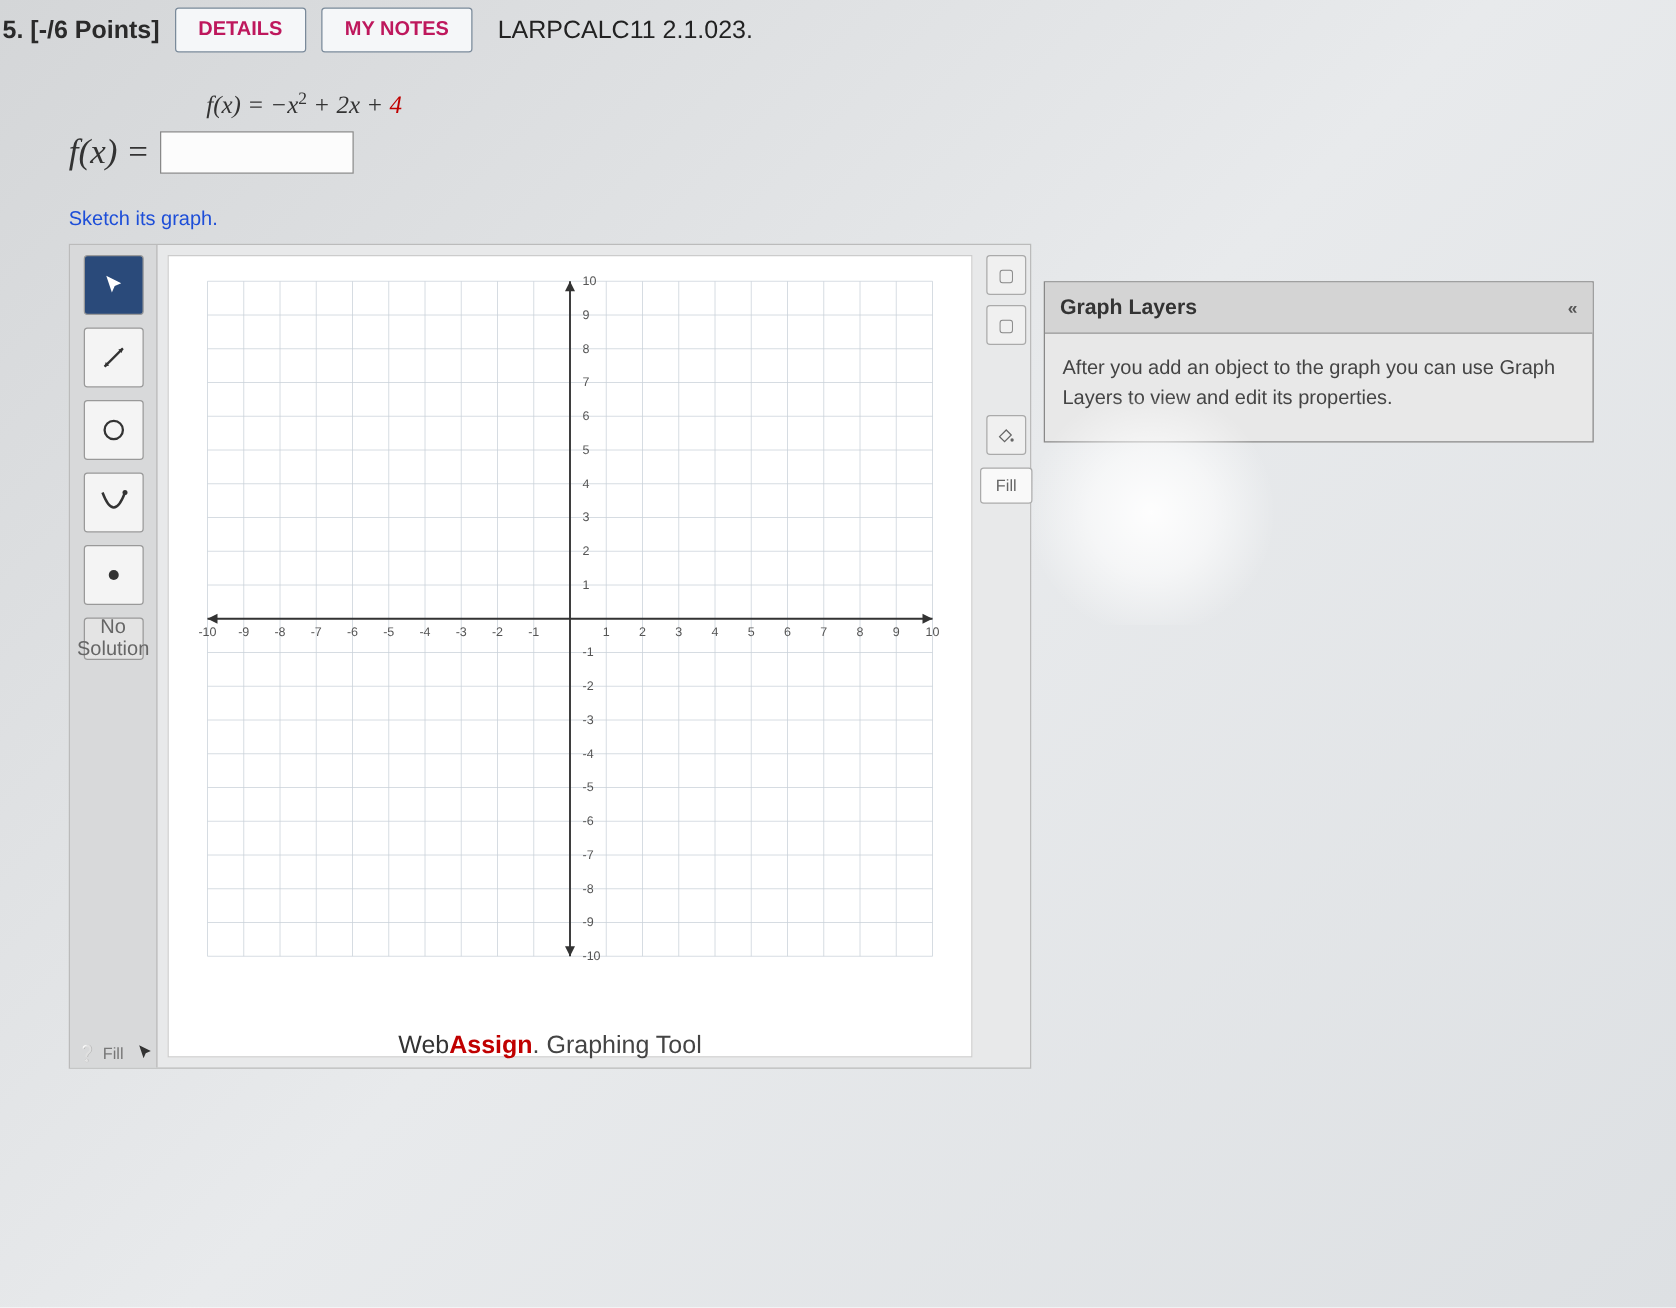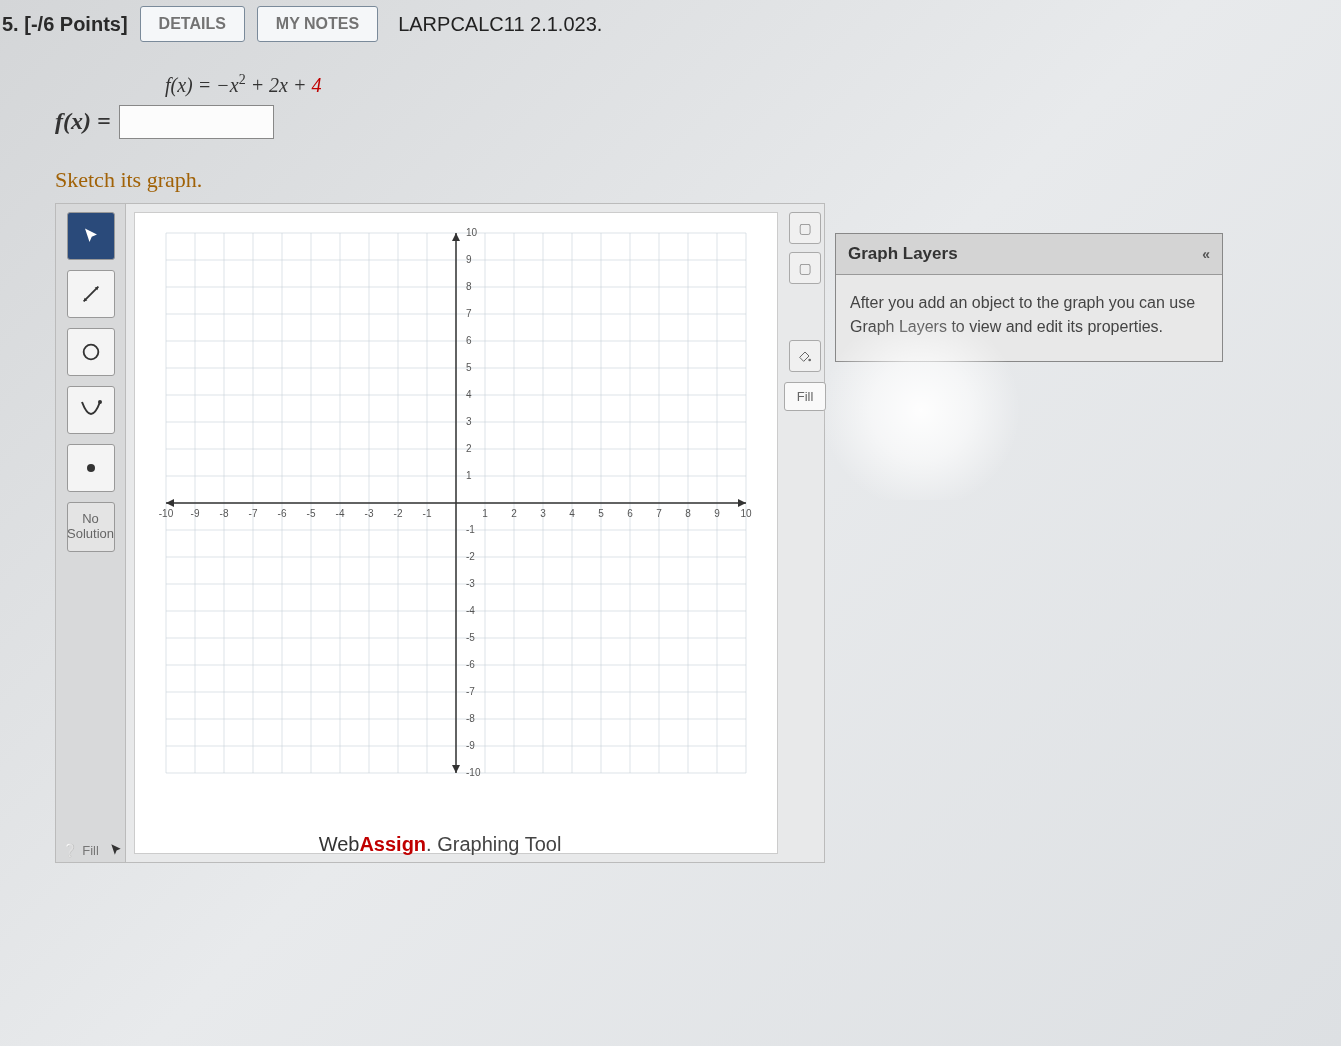--- a/index.html
+++ b/index.html
@@ -20,21 +20,21 @@
   }
   .qnum {
     font-weight: bold;
     font-size: 20px;
     color: #2a2a2a;
     padding-left: 2px;
   }
   .btn {
     border: 1px solid #7a8a9a;
     background: #f5f7f9;
-    color: #737373;
+    color: #be185d;
     font-weight: bold;
     font-size: 16px;
     padding: 8px 18px;
     border-radius: 3px;
     cursor: pointer;
   }
   .assign-code {
     font-weight: normal;
     font-size: 20px;
     color: #222;
@@ -58,35 +58,33 @@
   .eqline .sq { font-size: 14px; vertical-align: super; font-style: normal;}
   .eqline .const { color: #c00000; }
   .answer-row {
     display: flex;
     align-items: center;
     gap: 8px;
     margin-bottom: 28px;
   }
   .fx {
     font-style: italic;
-    font-size: 24px;
+    font-size: 28px;
     font-family: "Times New Roman", serif;
-    font-weight: bold;
   }
   .ans-input {
     width: 155px;
     height: 34px;
     border: 1px solid #888;
     background: #fcfcfc;
   }
   .sketch-label {
-    font-size: 22px;
-    color: #a16207;
+    font-size: 16px;
+    color: #1d4ed8;
     margin-bottom: 10px;
-    font-family: Liberation Serif, serif;
   }
   .graph-area {
     display: flex;
     gap: 10px;
     align-items: flex-start;
   }
   .graph-panel {
     background: #e8e9ea;
     border: 1px solid #bbb;
     width: 770px;
@@ -115,25 +113,25 @@
     justify-content: center;
     cursor: pointer;
     font-size: 24px;
     color: #333;
   }
   .tool.selected {
     background: #2a4a7a;
     color: #fff;
   }
   .tool.nosol {
-    font-size: 13px;
+    font-size: 16px;
     line-height: 1.1;
     text-align: center;
     color: #666;
-    height: 50px;
+    height: 34px;
     background: #e4e4e4;
   }
   .canvas-wrap {
     flex: 1;
     position: relative;
     background: #fff;
     margin: 8px;
     border: 1px solid #ccc;
   }
   .grid {
@@ -185,21 +183,21 @@
     position: absolute;
     bottom: 6px;
     left: 50%;
     transform: translateX(-50%);
     font-size: 20px;
     color: #444;
   }
   .footer-brand .wa1 { color:#333; }
   .footer-brand .wa2 { color:#c00000; font-weight:bold;}
   .layers-panel {
-    width: 388px;
+    width: 440px;
     border: 1px solid #888;
     background: #e8e8e8;
   }
   .layers-head {
     background: #d4d4d4;
     border-bottom: 1px solid #999;
     padding: 10px 12px;
     font-weight: bold;
     font-size: 17px;
     display: flex;

